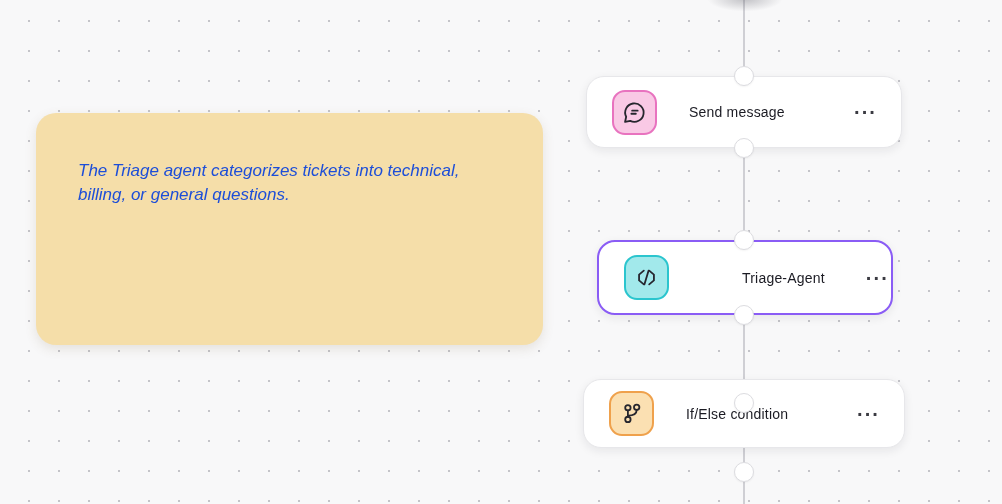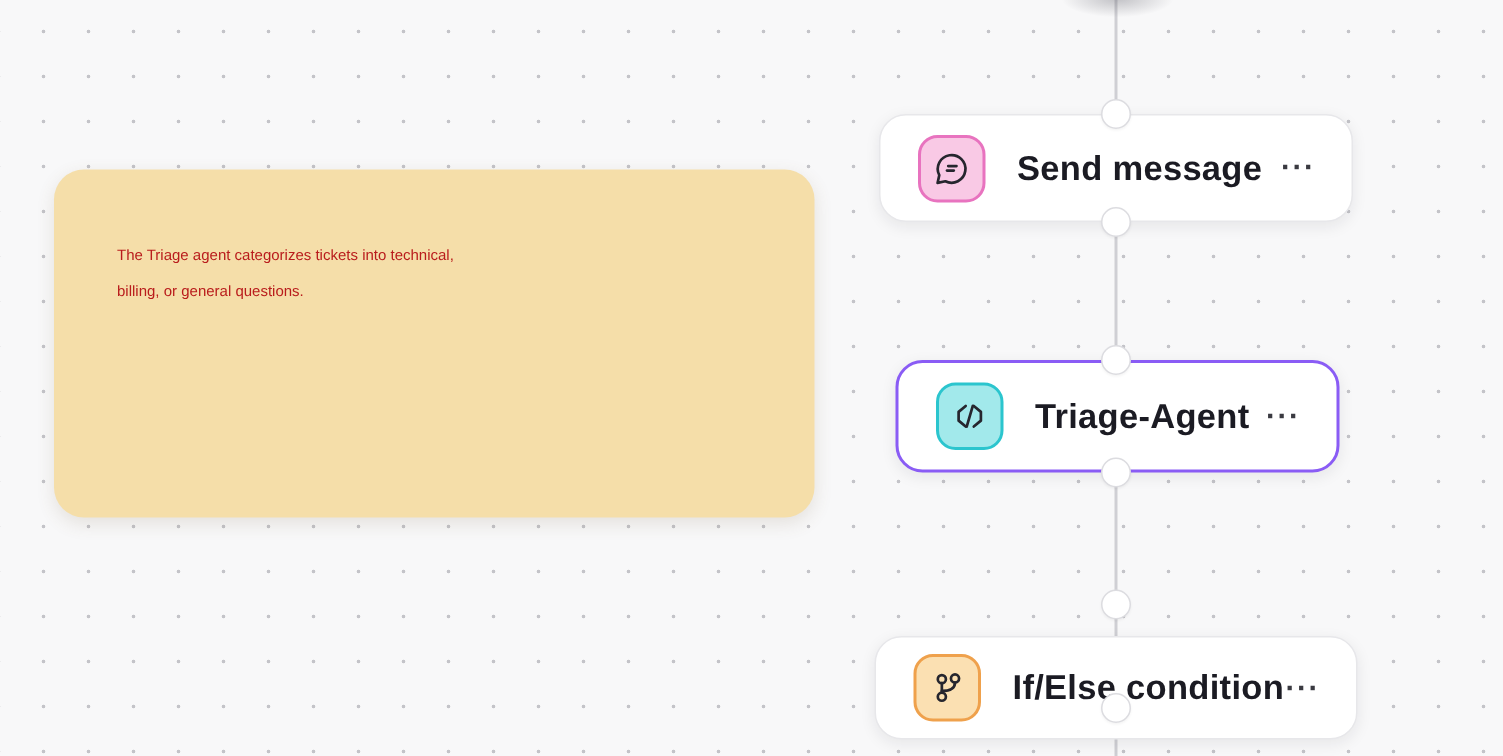--- a/index.html
+++ b/index.html
@@ -35,53 +35,54 @@
     position:absolute;
     left:36px; top:113px;
     width:507px; height:232px;
     background:#F5DEA9;
     border-radius:20px;
     box-shadow:0 4px 12px rgba(110,95,55,0.14);
     padding:46px 44px 0 42px;
   }
   .note p {
     white-space:pre-line;
-    font-size:10px;
+    font-size:17px;
     line-height:24px;
-    color:#b91c1c;
+    color:#1d4ed8;
+    font-style:italic;
   }
   .note p:first-child { margin-bottom:25px; }
 
   .node {
     position:absolute;
     display:flex;
     align-items:center;
     background:#FFFFFF;
     border:1px solid #E7E7EA;
     border-radius:18px;
     box-shadow:0 3px 10px rgba(25,25,40,0.08);
   }
-  .node.selected { border:2px solid #8A5CF5; }
+  .node.selected { border:2px solid #8A5CF5;gap:41px; }
 
   .node-icon {
     width:45px; height:45px;
     border-radius:13px;
     margin-left:25px;
     flex:0 0 45px;
     display:flex;
     align-items:center;
     justify-content:center;
     border:2px solid transparent;
   }
   .node-icon svg { display:block; }
 
   .node-label {
-    margin-left:21px;
-    font-size:23px;
-    font-weight:700;
+    margin-left:32px;
+    font-size:14px;
+    font-weight:400;
     color:#1B1B23;
     white-space:nowrap;
     letter-spacing:0.2px;
   }
 
   .node-menu {
     margin-left:auto;
     margin-right:24px;
     font-size:20px;
     font-weight:700;
@@ -97,21 +98,21 @@
     width:20px; height:20px;
     border-radius:50%;
     background:#FFFFFF;
     border:1.5px solid #DCDCE0;
     box-shadow:0 1px 2px rgba(0,0,0,0.05);
   }
 
   
   #node-0 { left:586px; top:76px;  width:316px; height:72px; }
   #node-1 { left:597px; top:240px; width:296px; height:75px; }
-  #node-2 { left:583px; top:424px; width:322px; height:69px; }
+  #node-2 { left:583px; top:379px; width:322px; height:69px; }
 </style>
 </head>
 <body>
 
 <div class="canvas">
 
   <div class="connector-line"></div>
   <div class="offscreen-shadow"></div>
 
   <div class="note">

